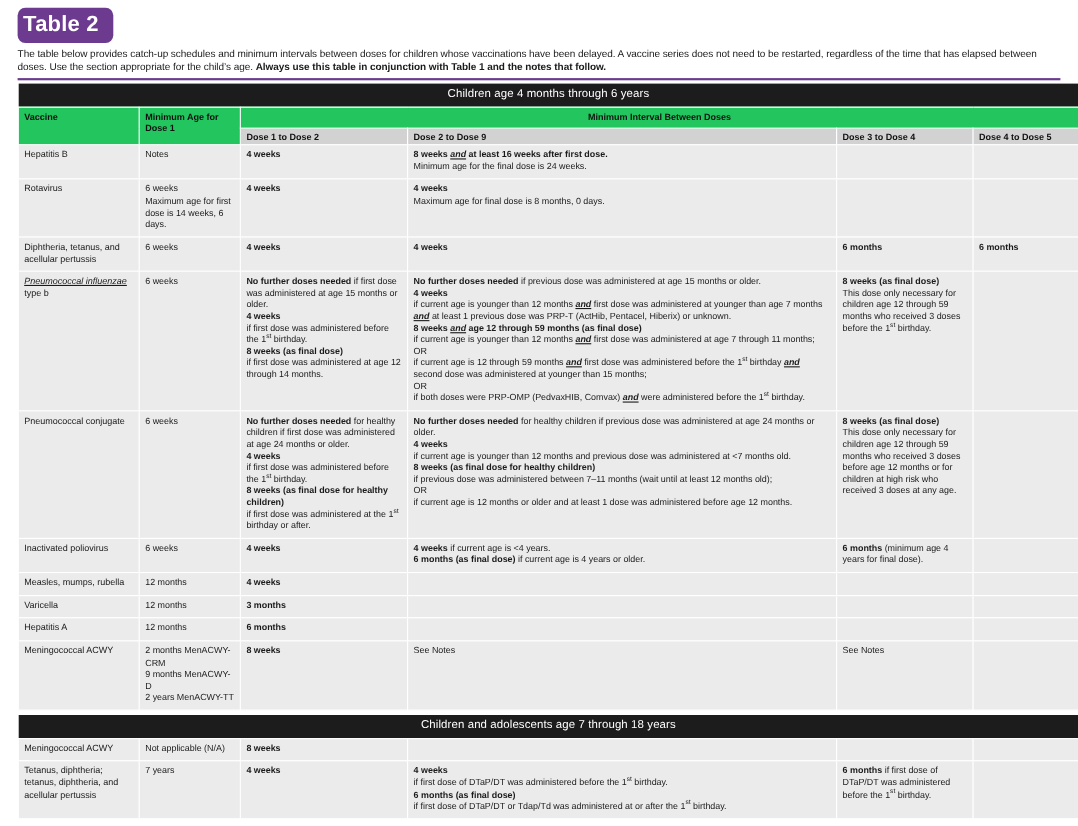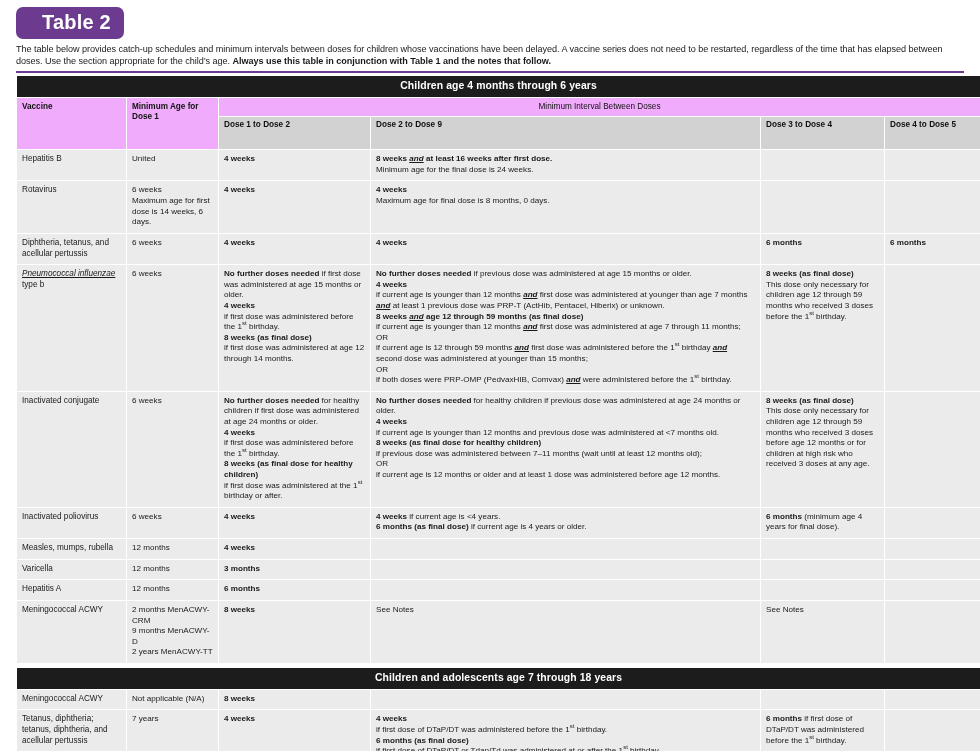--- a/index.html
+++ b/index.html
@@ -10,21 +10,21 @@
     color:#1a1a1a;
     overflow:hidden;
   }
   .page{width:980px;height:751px;position:relative;box-sizing:border-box;padding:0 8px;}
 
   
   .masthead{display:flex;align-items:flex-start;padding:7px 0 0 8px;}
   .badge{
     background:#6C3A8E;color:#fff;border-radius:7px;
     font-size:20px;font-weight:bold;letter-spacing:.2px;
-    padding:5px 13px 6px 26px;margin-right:11px;flex:none;
+    padding:5px 13px 6px 5px;margin-right:11px;flex:none;
     line-height:1.05;white-space:nowrap;
   }
   .title{
     color:#6C3A8E;font-weight:bold;font-size:15.4px;line-height:1.21;
     padding-top:1px;letter-spacing:-.1px;
   }
   .lede{
     font-size:9.1px;line-height:1.33;margin:4px 8px 0 8px;color:#1a1a1a;
     letter-spacing:-.05px;
   }
@@ -35,32 +35,32 @@
   table{border-collapse:collapse;width:964px;margin:0 8px;table-layout:fixed;}
   col.c1{width:110px}
   col.c2{width:92px}
   col.c3{width:152px}
   col.c4{width:390px}
   col.c5{width:124px}
   col.c6{width:96px}
 
   .sectionhead td{
     background:#1c1c1c;color:#ffffff;text-align:center;
-    font-weight:bold;font-size:10.4px;padding:3px 0 4px 0;
+    font-weight:normal;font-size:10.4px;padding:3px 0 4px 0;
     border:none;letter-spacing:.1px;
   }
   .grouphead td{
-    background:#f0abfc;color:#111;font-weight:bold;font-size:8.2px;
+    background:#22c55e;color:#111;font-weight:bold;font-size:8.2px;
     padding:4px 5px 4px 5px;border:1px solid #ffffff;vertical-align:top;
     line-height:1.3;
   }
-  .grouphead td.center{text-align:center;font-weight:normal;}
+  .grouphead td.center{text-align:center;font-weight:bold;}
   .subhead td{
     background:#d2d2d2;color:#111;font-weight:bold;font-size:8.2px;
-    padding:3px 5px 18px 5px;border:1px solid #ffffff;vertical-align:bottom;
+    padding:3px 5px 0 5px;border:1px solid #ffffff;vertical-align:bottom;
   }
   tbody td{
     background:#ebebeb;border:1px solid #ffffff;
     font-size:8.1px;line-height:1.31;padding:4px 5px 5px 5px;
     vertical-align:top;color:#1a1a1a;
   }
   tbody td.vax{font-size:8.2px;}
   b{font-weight:bold;}
   i{font-style:italic;text-decoration:underline;}
   .sup{font-size:6px;vertical-align:super;line-height:0;}
@@ -100,21 +100,21 @@
           <td colspan="4" class="center">Minimum Interval Between Doses</td>
         </tr>
         <tr class="subhead">
           <td>Dose 1 to Dose 2</td>
           <td>Dose 2 to Dose 9</td>
           <td>Dose 3 to Dose 4</td>
           <td>Dose 4 to Dose 5</td>
         </tr>
         <tr>
           <td class="vax">Hepatitis B</td>
-          <td>United</td>
+          <td>Notes</td>
           <td><b>4 weeks</b></td>
           <td><b>8 weeks <i>and</i> at least 16 weeks after first dose.</b><br>Minimum age for the final dose is 24 weeks.</td>
           <td></td>
           <td></td>
         </tr>
         <tr>
           <td class="vax">Rotavirus</td>
           <td>6 weeks<br>Maximum age for first dose is 14 weeks, 6 days.</td>
           <td><b>4 weeks</b></td>
           <td><b>4 weeks</b><br>Maximum age for final dose is 8 months, 0 days.</td>
@@ -131,21 +131,21 @@
         </tr>
         <tr>
           <td class="vax"><i>Pneumococcal influenzae</i> type b</td>
           <td>6 weeks</td>
           <td><b>No further doses needed</b> if first dose was administered at age 15 months or older.<br><b>4 weeks</b><br>if first dose was administered before the 1<span class="sup">st</span> birthday.<br><b>8 weeks (as final dose)</b><br>if first dose was administered at age 12 through 14 months.</td>
           <td><b>No further doses needed</b> if previous dose was administered at age 15 months or older.<br><b>4 weeks</b><br>if current age is younger than 12 months <i><b>and</b></i> first dose was administered at younger than age 7 months <i><b>and</b></i> at least 1 previous dose was PRP-T (ActHib, Pentacel, Hiberix) or unknown.<br><b>8 weeks <i>and</i> age 12 through 59 months (as final dose)</b><br>if current age is younger than 12 months <i><b>and</b></i> first dose was administered at age 7 through 11 months;<br>OR<br>if current age is 12 through 59 months <i><b>and</b></i> first dose was administered before the 1<span class="sup">st</span> birthday <i><b>and</b></i> second dose was administered at younger than 15 months;<br>OR<br>if both doses were PRP-OMP (PedvaxHIB, Comvax) <i><b>and</b></i> were administered before the 1<span class="sup">st</span> birthday.</td>
           <td><b>8 weeks (as final dose)</b><br>This dose only necessary for children age 12 through 59 months who received 3 doses before the 1<span class="sup">st</span> birthday.</td>
           <td></td>
         </tr>
         <tr>
-          <td class="vax">Inactivated conjugate</td>
+          <td class="vax">Pneumococcal conjugate</td>
           <td>6 weeks</td>
           <td><b>No further doses needed</b> for healthy children if first dose was administered at age 24 months or older.<br><b>4 weeks</b><br>if first dose was administered before the 1<span class="sup">st</span> birthday.<br><b>8 weeks (as final dose for healthy children)</b><br>if first dose was administered at the 1<span class="sup">st</span> birthday or after.</td>
           <td><b>No further doses needed</b> for healthy children if previous dose was administered at age 24 months or older.<br><b>4 weeks</b><br>if current age is younger than 12 months and previous dose was administered at &lt;7 months old.<br><b>8 weeks (as final dose for healthy children)</b><br>if previous dose was administered between 7–11 months (wait until at least 12 months old);<br>OR<br>if current age is 12 months or older and at least 1 dose was administered before age 12 months.</td>
           <td><b>8 weeks (as final dose)</b><br>This dose only necessary for children age 12 through 59 months who received 3 doses before age 12 months or for children at high risk who received 3 doses at any age.</td>
           <td></td>
         </tr>
         <tr>
           <td class="vax">Inactivated poliovirus</td>
           <td>6 weeks</td>
           <td><b>4 weeks</b></td>

